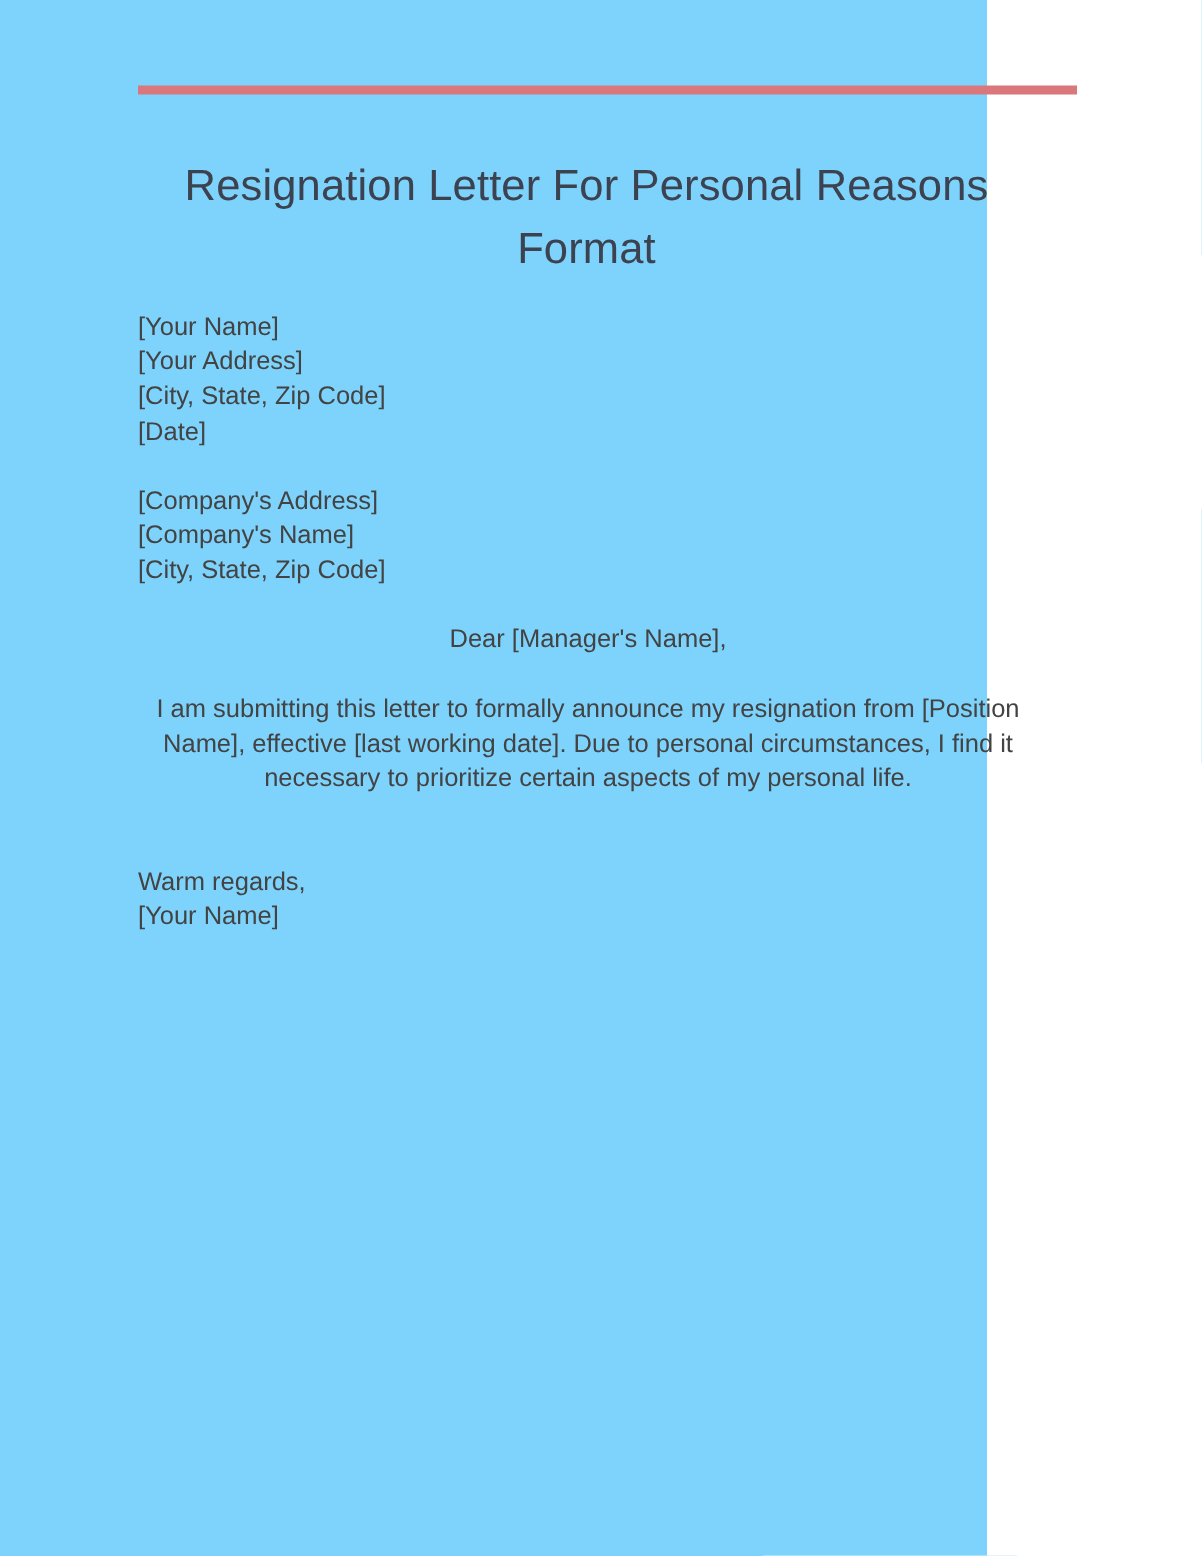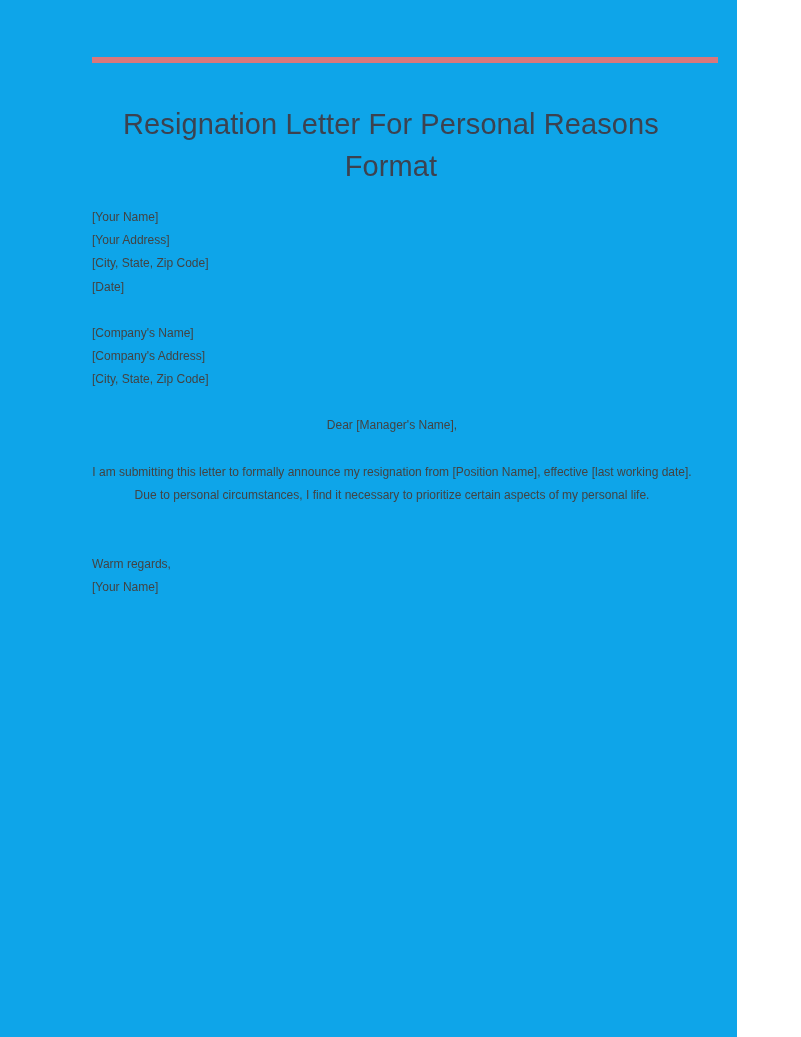--- a/index.html
+++ b/index.html
@@ -11,23 +11,23 @@
   body {
     width: 801px;
     height: 1037px;
     font-family: "Liberation Sans", sans-serif;
     -webkit-font-smoothing: antialiased;
     overflow: hidden;
   }
 
   .page {
     position: relative;
-    width: 737px;
+    width: 658px;
     height: 1037px;
-    background: #0ea5e9;
+    background: #7dd3fc;
     box-sizing: border-box;
   }
 
   .accent-bar {
     position: absolute;
     left: 92px;
     top: 57px;
     width: 626px;
     height: 6px;
     background: #d9777c;
@@ -45,21 +45,21 @@
     text-align: center;
     color: #3c4250;
     letter-spacing: 0.1px;
   }
 
   .letter-body {
     position: absolute;
     left: 92px;
     top: 206px;
     width: 600px;
-    font-size: 12px;
+    font-size: 17px;
     line-height: 23.2px;
     color: #434343;
   }
 
   .block {
     margin: 0 0 23px 0;
   }
   .block:last-child {
     margin-bottom: 0;
     margin-top: 46px;
@@ -90,22 +90,22 @@
   <div class="letter-body">
 
     <div class="block">
       <span class="line">[Your Name]</span>
       <span class="line">[Your Address]</span>
       <span class="line">[City, State, Zip Code]</span>
       <span class="line">[Date]</span>
     </div>
 
     <div class="block">
+      <span class="line">[Company's Address]</span>
       <span class="line">[Company's Name]</span>
-      <span class="line">[Company's Address]</span>
       <span class="line">[City, State, Zip Code]</span>
     </div>
 
     <p class="para">Dear [Manager's Name],</p>
 
     <p class="para">I am submitting this letter to formally announce my resignation from [Position Name], effective [last working date]. Due to personal circumstances, I find it necessary to prioritize certain aspects of my personal life.</p>
 
 
 
     <div class="block">

